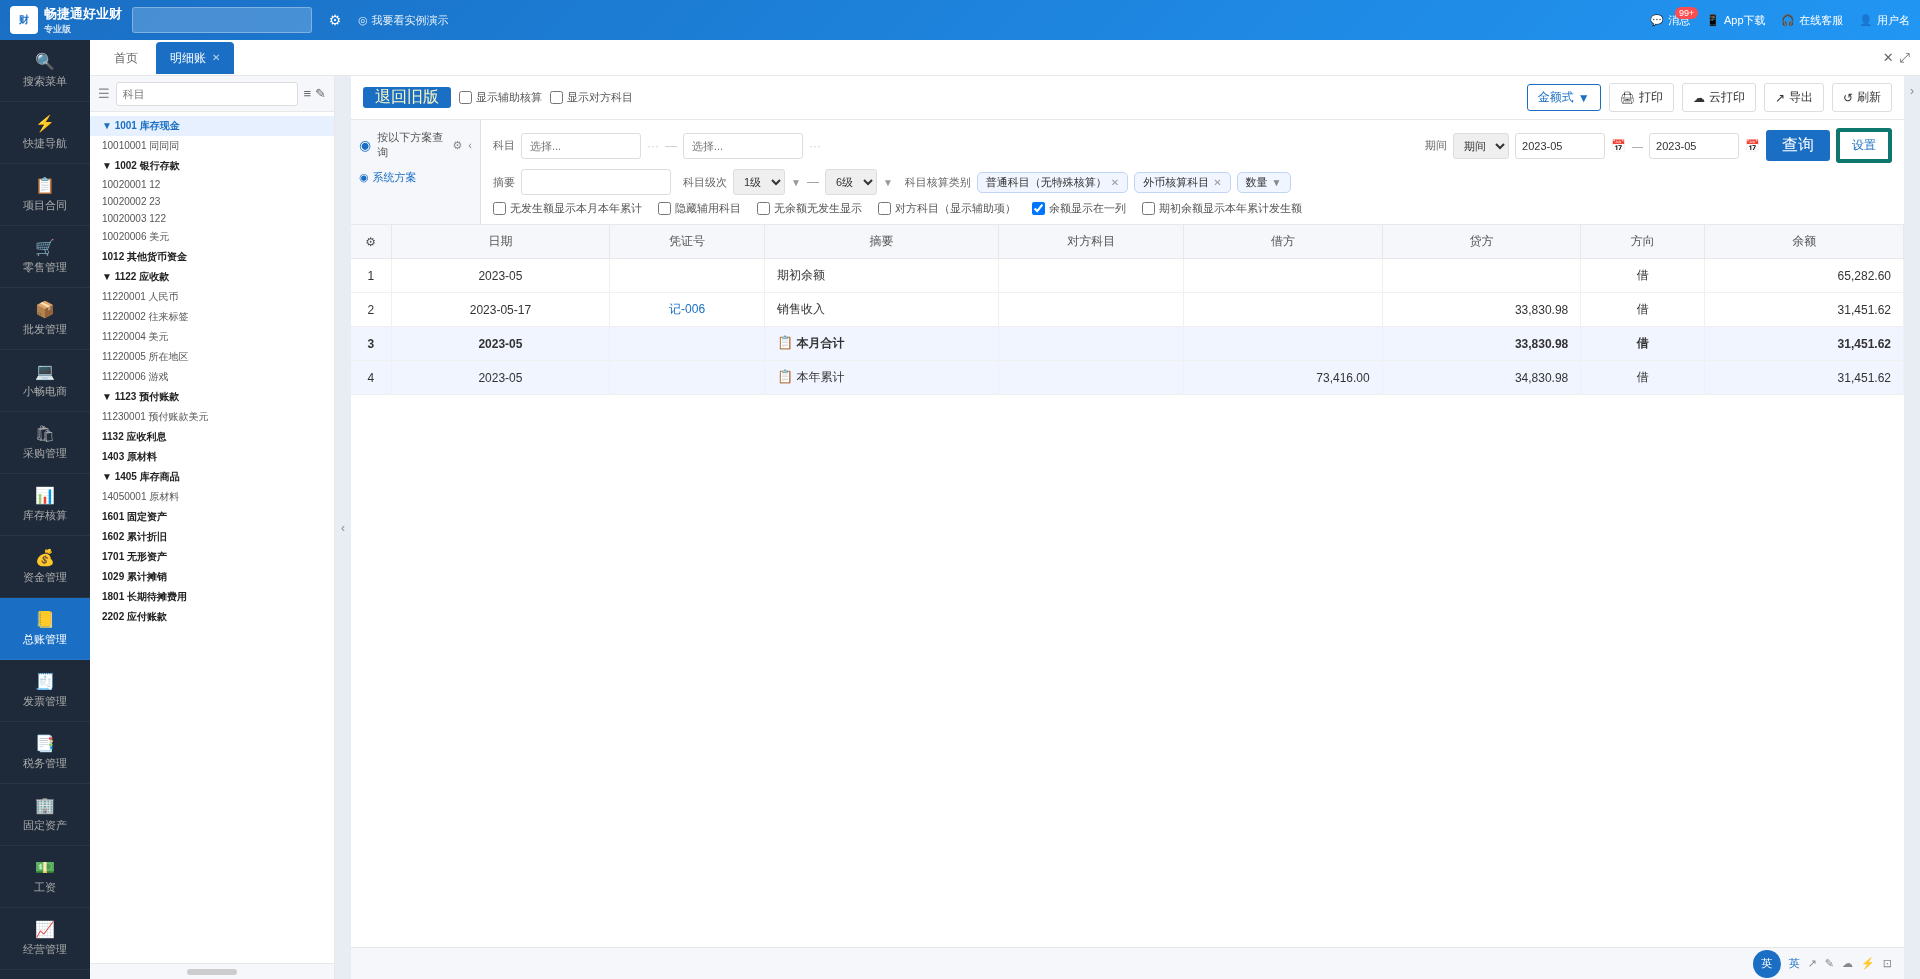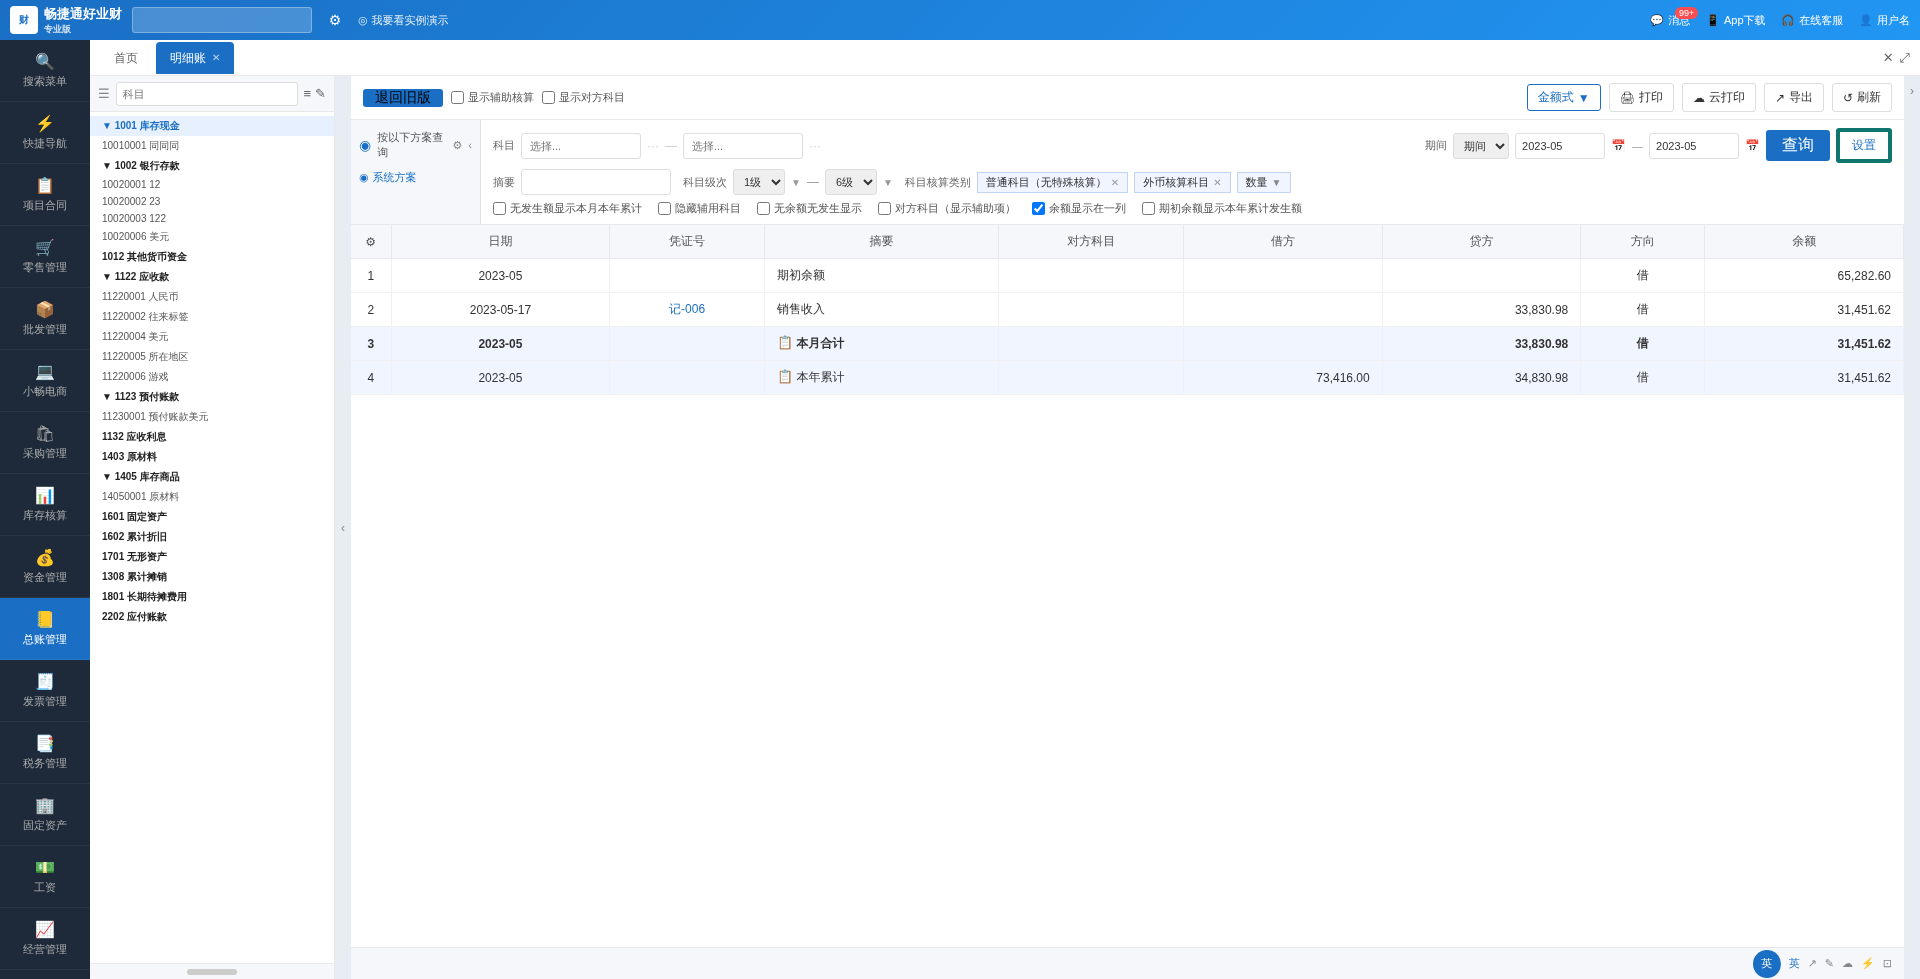--- a/index.html
+++ b/index.html
@@ -245,25 +245,25 @@
       height: 44px;
       background: #fff;
       border-bottom: 1px solid #e8e8e8;
       display: flex;
       align-items: center;
       padding: 0 12px;
       gap: 8px;
     }
     .btn-primary {
       background: #1a6fc4;
-      color: #000000;
+      color: #fef9c3;
       border: none;
       border-radius: 3px;
       padding: 0 12px;
-      font-size: 14px;
+      font-size: 16px;
       cursor: pointer;
     }
     .btn-default {
       background: white;
       color: #333;
       border: 1px solid #ddd;
       border-radius: 3px;
       padding: 5px 10px;
       font-size: 12px;
       cursor: pointer;
@@ -313,21 +313,21 @@
       padding: 0 6px;
       font-size: 11px;
       color: #333;
     }
     .filter-tag {
       display: inline-flex;
       align-items: center;
       gap: 4px;
       background: #f0f5ff;
       border: 1px solid #c0d4f5;
-      border-radius: 0;
+      border-radius: 5px;
       padding: 2px 8px;
       font-size: 11px;
       color: #333;
     }
     .filter-tag-close {
       color: #999;
       cursor: pointer;
       font-size: 10px;
     }
     .period-input {
@@ -651,21 +651,21 @@
           <div class="tree-node child">11220006 游戏</div>
           <div class="tree-node parent">▼ 1123 预付账款</div>
           <div class="tree-node child">11230001 预付账款美元</div>
           <div class="tree-node parent">1132 应收利息</div>
           <div class="tree-node parent">1403 原材料</div>
           <div class="tree-node parent">▼ 1405 库存商品</div>
           <div class="tree-node child">14050001 原材料</div>
           <div class="tree-node parent">1601 固定资产</div>
           <div class="tree-node parent">1602 累计折旧</div>
           <div class="tree-node parent">1701 无形资产</div>
-          <div class="tree-node parent">1308 累计摊销</div>
+          <div class="tree-node parent">1029 累计摊销</div>
           <div class="tree-node parent">1801 长期待摊费用</div>
           <div class="tree-node parent">2202 应付账款</div>
         </div>
 
         <div style="height: 16px; border-top: 1px solid #e8e8e8; background: #f5f7fa; display: flex; align-items: center; padding: 0 4px;">
           <div style="width: 50px; height: 6px; background: #ccc; border-radius: 3px; margin: 0 auto;"></div>
         </div>
       </div>
 
       <div class="collapse-panel">‹</div>

